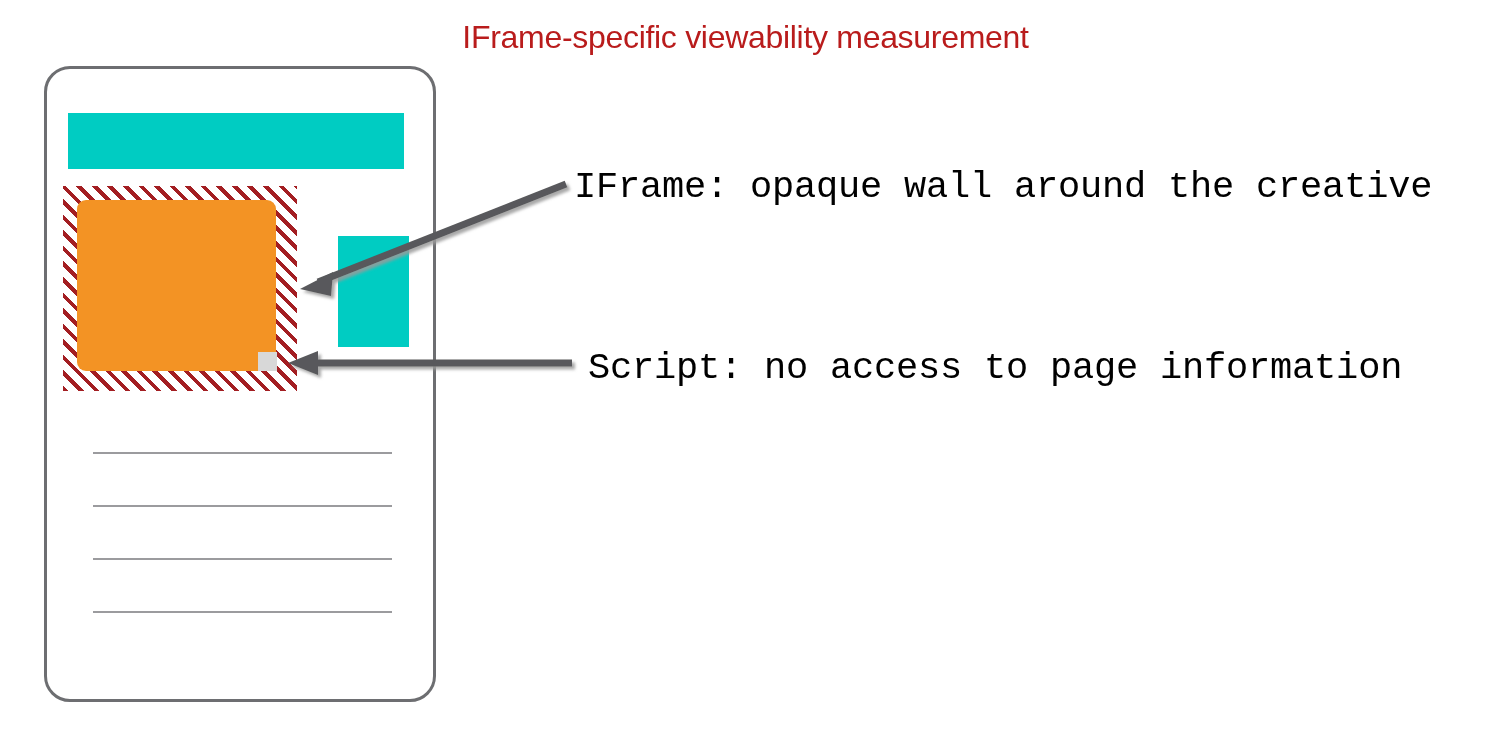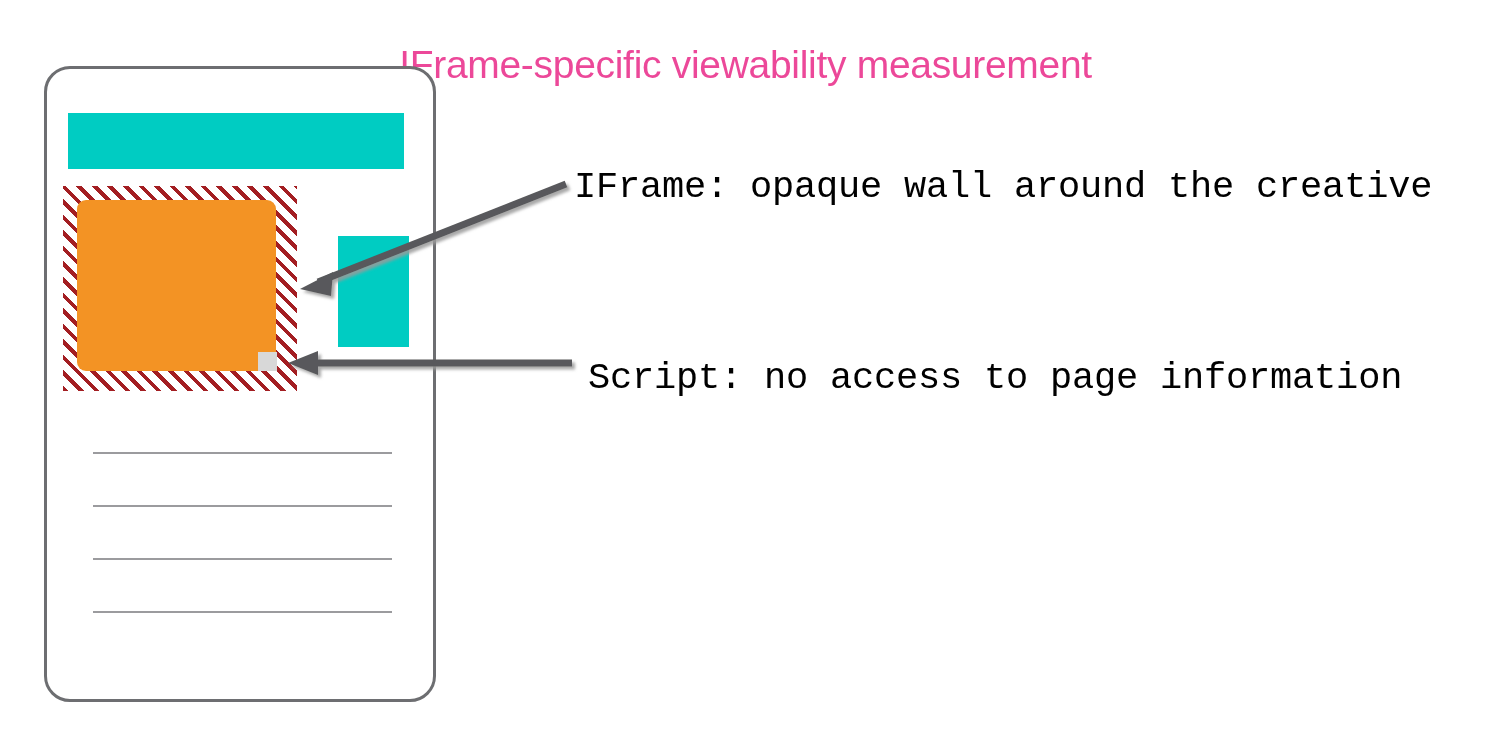--- a/index.html
+++ b/index.html
@@ -18,27 +18,26 @@
     overflow: hidden;
   }
 
   
   #slide-title {
     position: absolute;
     left: 0;
     top: 14px;
     width: 1491px;
     text-align: center;
-    font-size: 39px;
+    font-size: 32px;
     line-height: 46px;
-    color: #ec4899;
+    color: #b91c1c;
     font-family: "Liberation Sans", sans-serif;
     white-space: nowrap;
     letter-spacing: -0.3px;
-    margin-top: 28px;
   }
 
   
   #phone-frame {
     position: absolute;
     left: 44px;
     top: 66px;
     width: 392px;
     height: 636px;
     border: 3px solid #6d6e71;
@@ -127,21 +126,21 @@
     white-space: nowrap;
     font-family: Liberation Mono, monospace;
     letter-spacing: -0.2px;
   }
   #label-iframe {
     left: 574px;
     top: 165px;
   }
   #label-script {
     left: 588px;
-    top: 356px;
+    top: 346px;
   }
 </style>
 </head>
 <body>
 
 <div id="slide">
 
   <div id="slide-title">IFrame-specific viewability measurement</div>
 
   <div id="phone-frame"></div>

